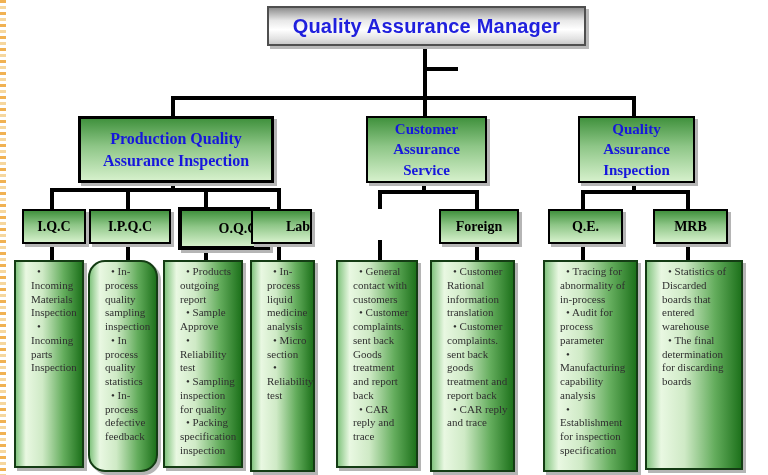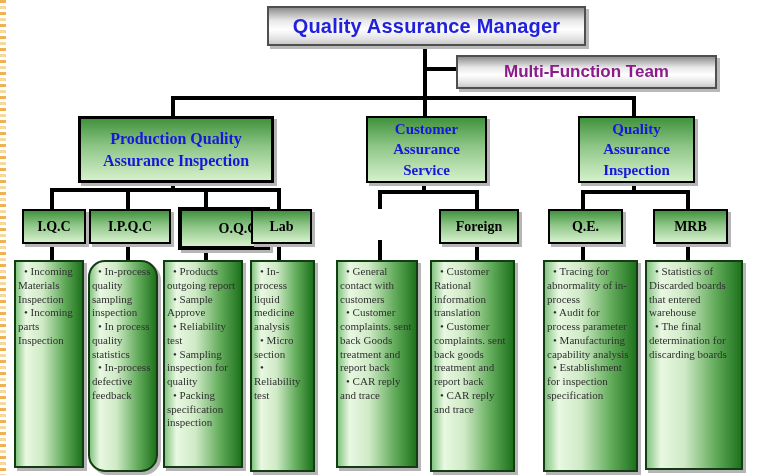--- a/index.html
+++ b/index.html
@@ -25,21 +25,21 @@
     display:flex;align-items:center;justify-content:center;text-align:center;}
   .branch-label{color:#1616dd;font-weight:bold;font-family:"Liberation Serif",serif;
     font-size:16px;line-height:1.35;white-space:pre-line;}
   .branch-label.small{font-size:15px;}
   .unit-label{color:#000000;font-weight:bold;font-family:"Liberation Serif",serif;font-size:14px;}
 
   
   .detailbox{position:absolute;border:2px solid #143c14;
     background:linear-gradient(90deg,#84c581 0%,#e9f8e2 15%,#cfeac6 40%,#64ad5d 72%,#1e721c 100%);
     box-shadow:3px 3px 0 #b5b5b5;
-    padding:3px 3px 2px 2px;box-sizing:border-box;overflow:hidden;}
+    padding:3px 3px 2px 15px;box-sizing:border-box;overflow:hidden;}
   .detailbox p{margin:0;text-indent:6px;color:#303030;
     font-family:"Liberation Serif",serif;font-size:11px;line-height:1.25;}
 
   
   .edge-dashes{position:absolute;left:0;top:0;width:6px;height:475px;
     background:repeating-linear-gradient(180deg,
       #f0b152 0px,#f0b152 3px,#ffffff 3px,#ffffff 6px,
       #f6d79e 6px,#f6d79e 9px,#ffffff 9px,#ffffff 12px);}
 </style>
 </head>
@@ -77,23 +77,20 @@
   <div class="line" style="left:204px;top:240px;width:4px;height:21px;"></div>
   <div class="line" style="left:277px;top:240px;width:4px;height:21px;"></div>
   <div class="line" style="left:378px;top:240px;width:4px;height:21px;"></div>
   <div class="line" style="left:475px;top:240px;width:4px;height:21px;"></div>
   <div class="line" style="left:581px;top:240px;width:4px;height:21px;"></div>
   <div class="line" style="left:686px;top:240px;width:4px;height:21px;"></div>
 
   <div class="graybox" style="left:267px;top:6px;width:315px;height:36px;">
     <span class="root-label">Quality Assurance Manager</span>
   </div>
-  <div class="graybox" style="left:456px;top:55px;width:257px;height:30px;">
-    <span class="team-label">Multi-Function Team</span>
-  </div>
 
   <div class="greenbox" style="left:78px;top:116px;width:190px;height:61px;border-width:3px;">
     <span class="branch-label">Production Quality
 Assurance Inspection</span>
   </div>
   <div class="greenbox" style="left:366px;top:116px;width:117px;height:63px;">
     <span class="branch-label small">Customer
 Assurance
 Service</span>
   </div>
@@ -105,21 +102,21 @@
 
   <div class="greenbox" style="left:22px;top:209px;width:60px;height:31px;">
     <span class="unit-label">I.Q.C</span>
   </div>
   <div class="greenbox" style="left:89px;top:209px;width:78px;height:31px;">
     <span class="unit-label">I.P.Q.C</span>
   </div>
   <div class="greenbox" style="left:178px;top:207px;width:56px;height:35px;border-width:4px;padding-left:28px;">
     <span class="unit-label">O.Q.C</span>
   </div>
-  <div class="greenbox" style="left:251px;top:209px;width:57px;height:31px;">
+  <div class="greenbox" style="left:251px;top:209px;width:57px;height:31px;justify-content:flex-end;">
     <span class="unit-label">Lab</span>
   </div>
   <div class="greenbox" style="left:439px;top:209px;width:76px;height:31px;">
     <span class="unit-label">Foreign</span>
   </div>
   <div class="greenbox" style="left:548px;top:209px;width:71px;height:31px;">
     <span class="unit-label">Q.E.</span>
   </div>
   <div class="greenbox" style="left:653px;top:209px;width:71px;height:31px;">
     <span class="unit-label">MRB</span>

